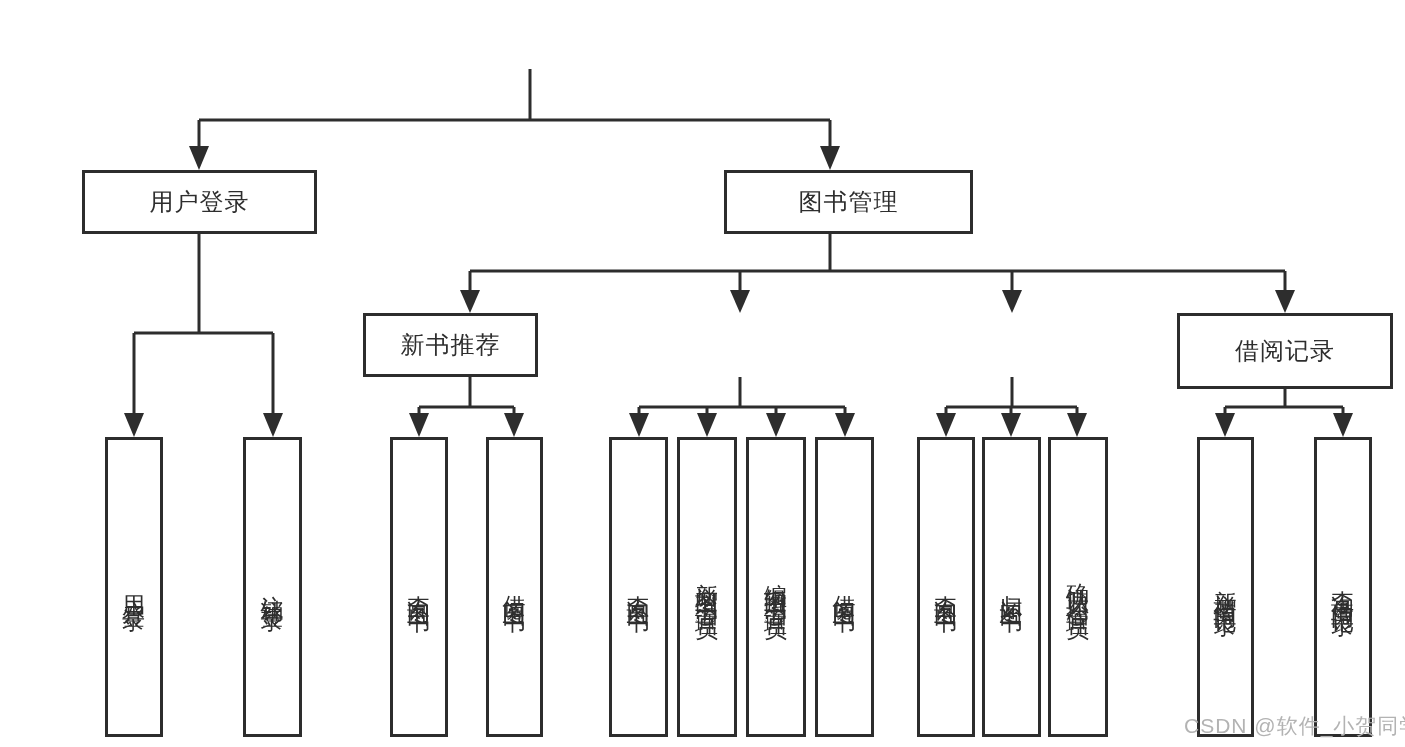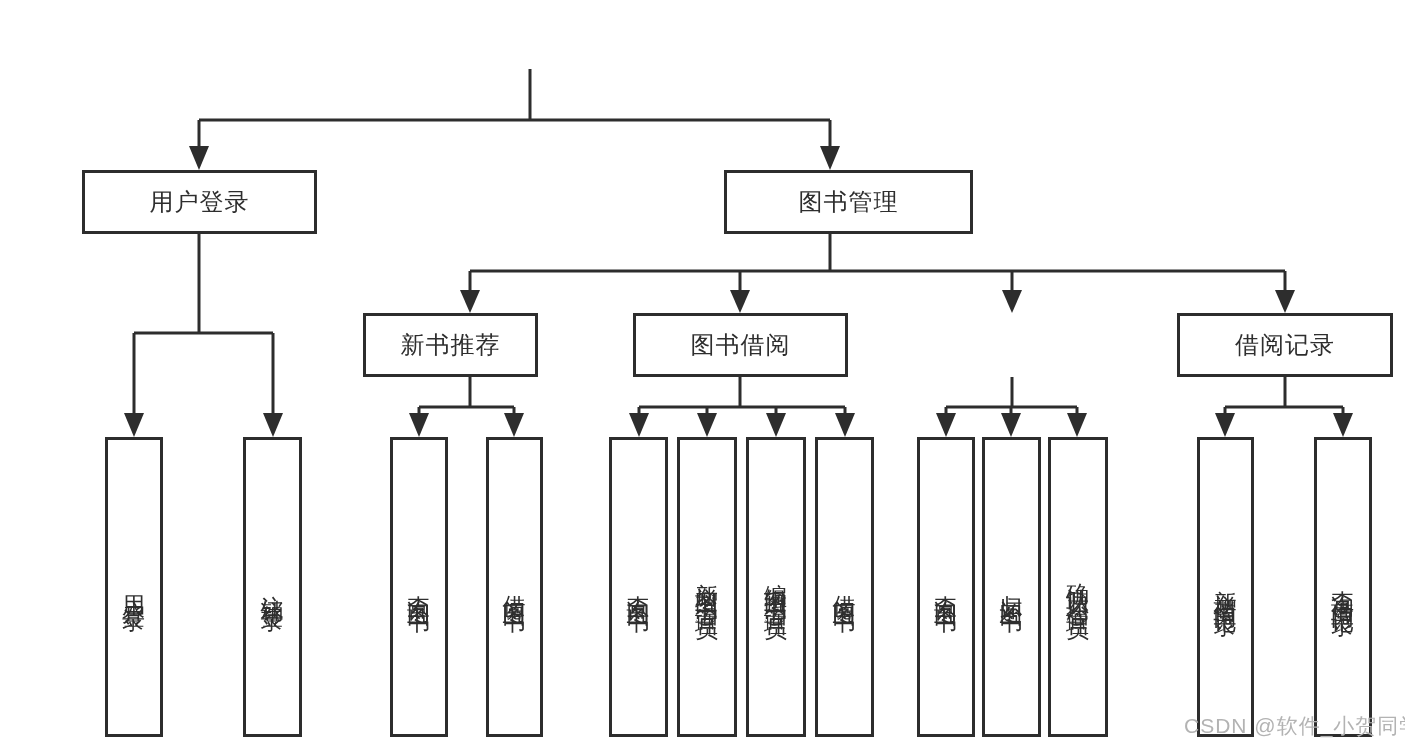--- a/index.html
+++ b/index.html
@@ -128,22 +128,21 @@
       <polygon points="1215,413 1235,413 1225,437"></polygon>
       <polygon points="1333,413 1353,413 1343,437"></polygon>
     </g>
   </svg>
 
 
   <div class="node" style="left:82px; top:170px; width:235px; height:64px;">用户登录</div>
   <div class="node" style="left:712px; top:170px; width:249px; height:64px;margin-left:12px;">图书管理</div>
 
   <div class="node" style="left:363px; top:313px; width:175px; height:64px;">新书推荐</div>
-  <div class="node" style="left:633px; top:313px; width:215px; height:64px;">图书借阅</div>
-  <div class="node" style="left:1177px; top:313px; width:216px; height:64px;">借阅记录</div>
+  <div class="node" style="left:1177px; top:313px; width:216px; height:76px;">借阅记录</div>
 
   <div class="node leaf" style="left:105px; top:437px; width:58px; height:300px;">用户登录</div>
   <div class="node leaf" style="left:243px; top:437px; width:59px; height:300px;">注销登录</div>
 
   <div class="node leaf" style="left:390px; top:437px; width:58px; height:300px;">查询图书</div>
   <div class="node leaf" style="left:486px; top:437px; width:57px; height:300px;">借阅图书</div>
 
   <div class="node leaf" style="left:609px; top:437px; width:59px; height:300px;">查询图书</div>
   <div class="node leaf" style="left:677px; top:437px; width:60px; height:300px;">新增图书（管理员）</div>
   <div class="node leaf" style="left:746px; top:437px; width:60px; height:300px;">编辑图书（管理员）</div>

